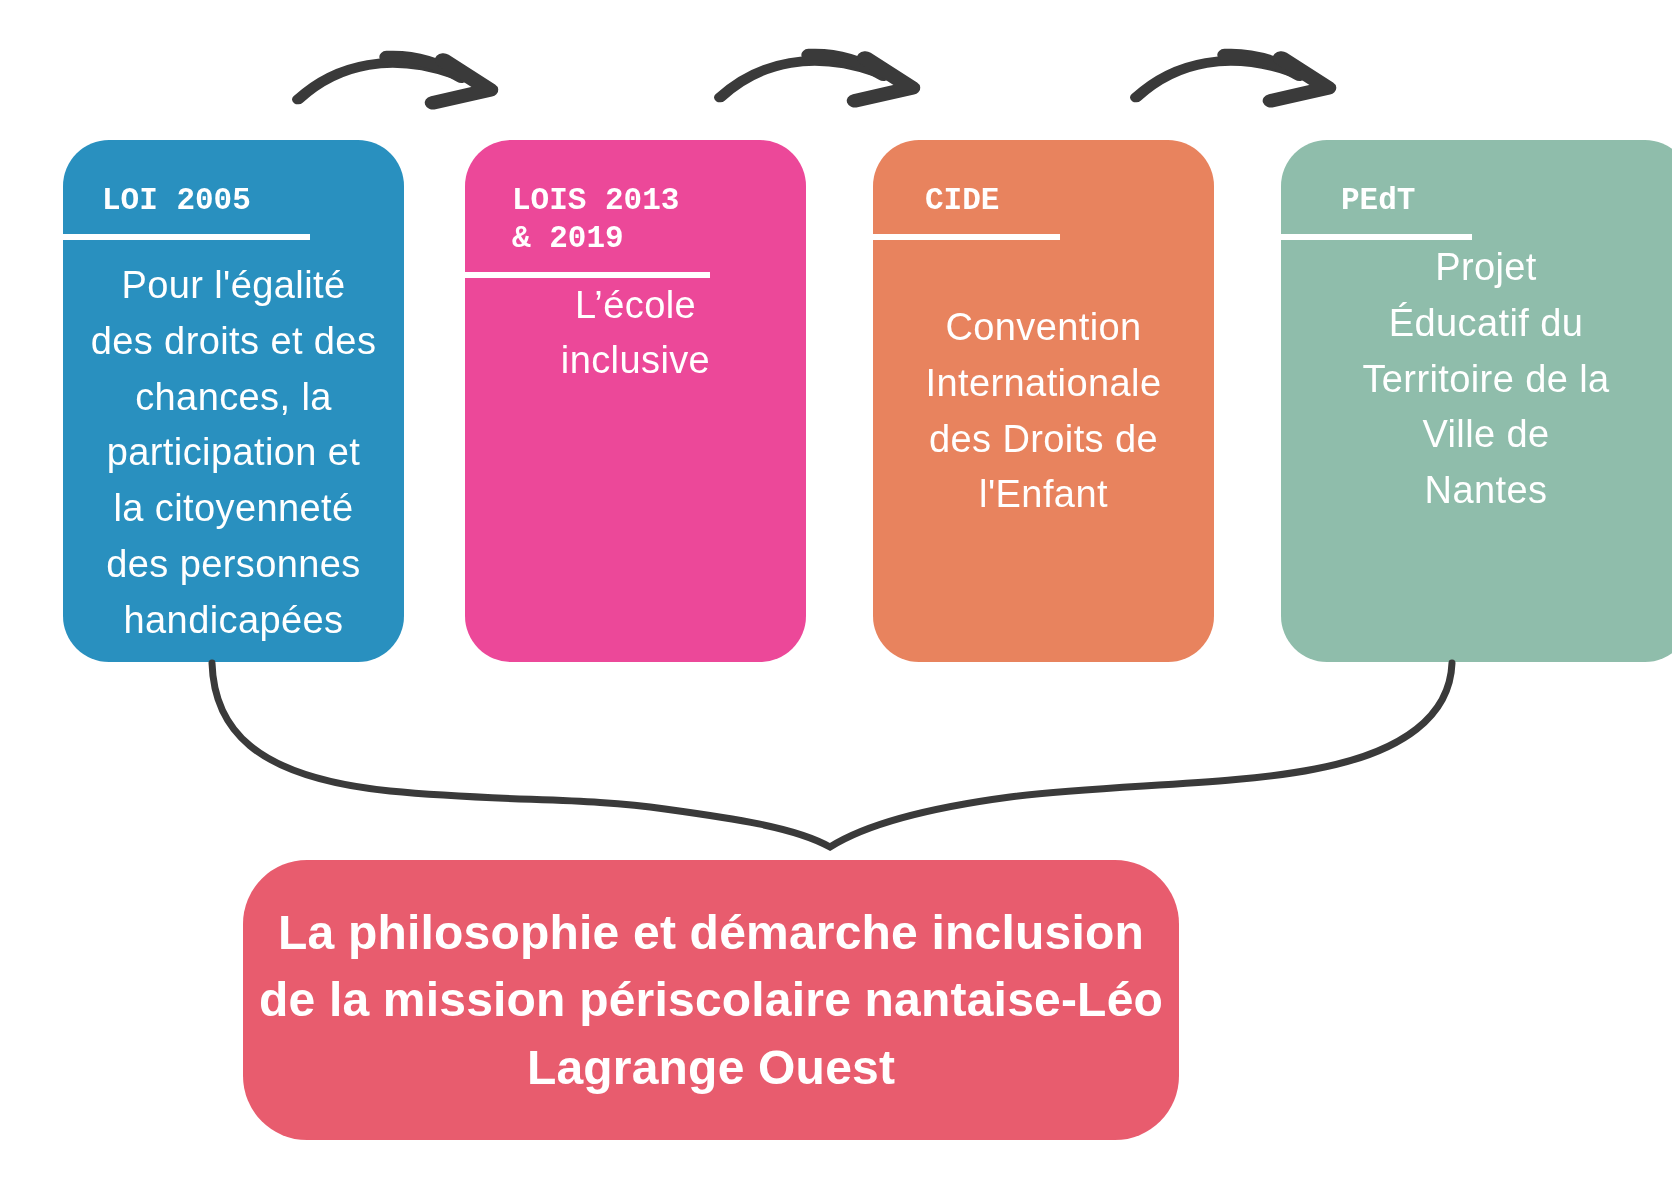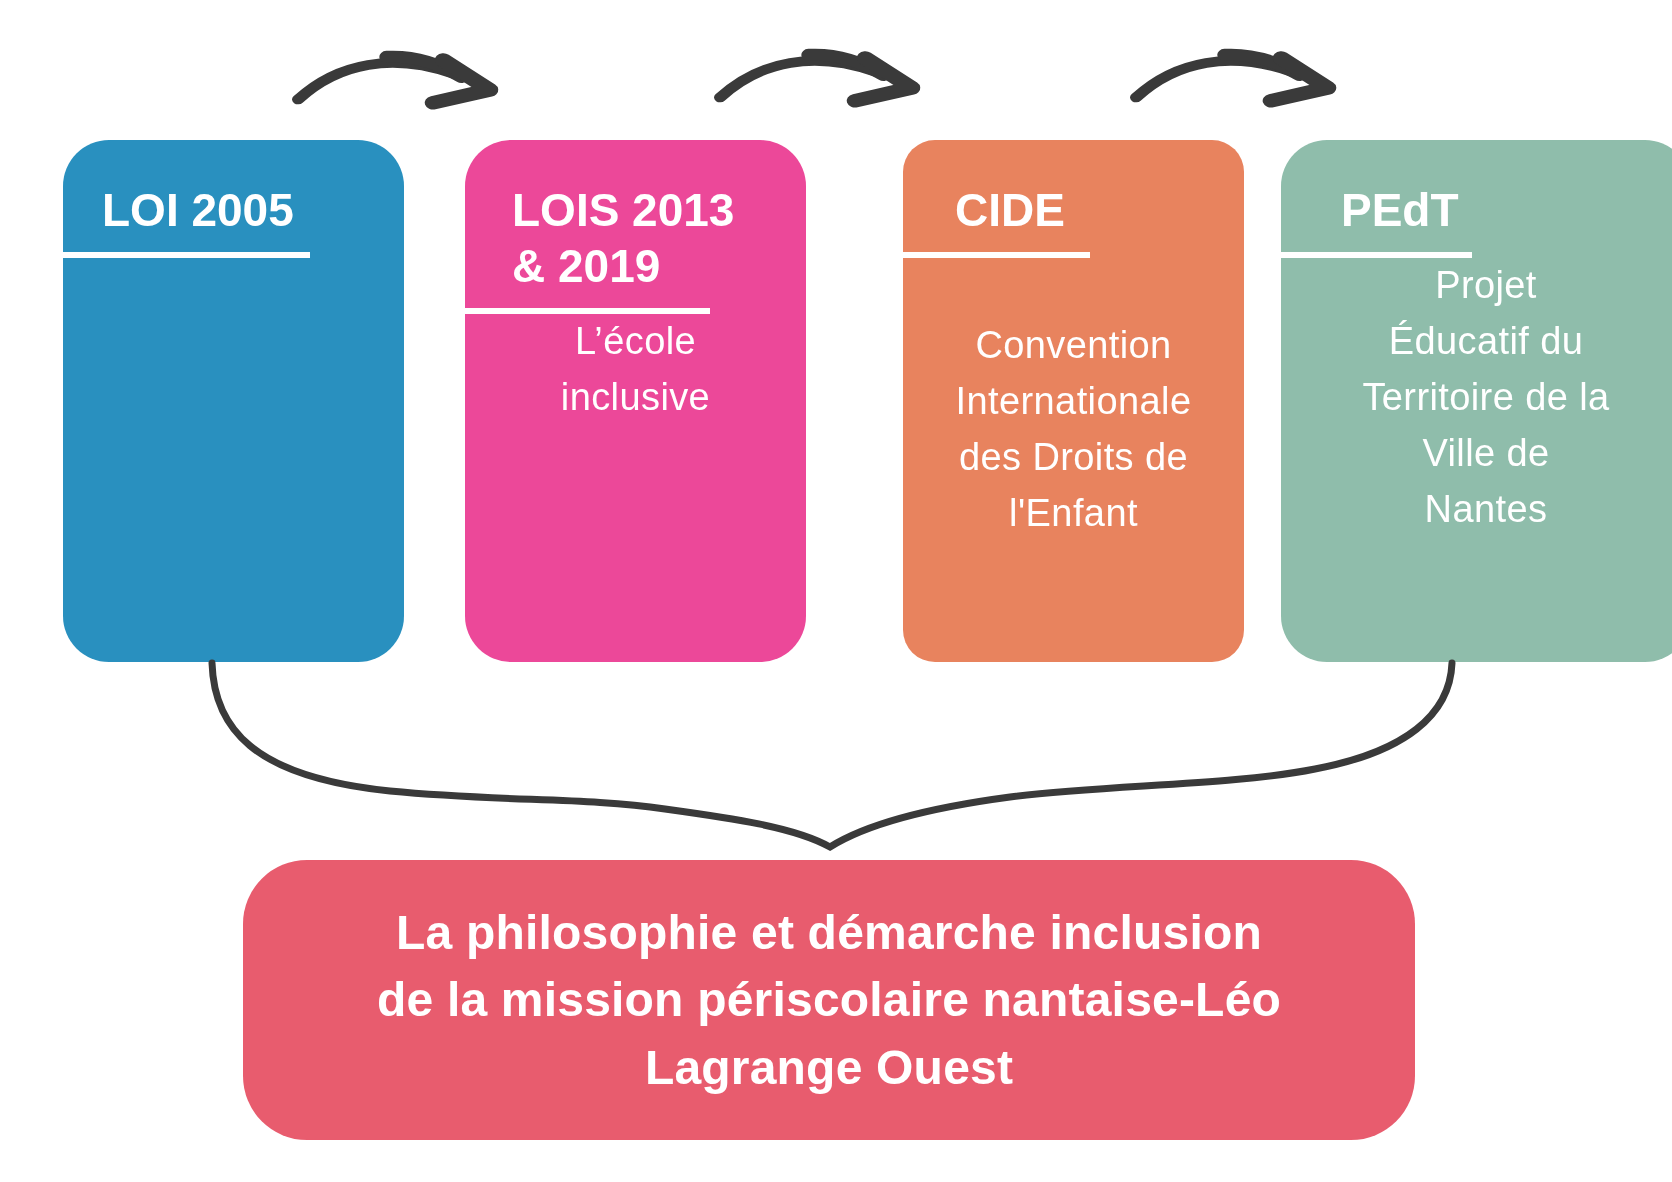--- a/index.html
+++ b/index.html
@@ -13,25 +13,25 @@
   .topbox{
     position:absolute;
     top:140px;height:522px;width:341px;
     border-radius:46px;
     box-sizing:border-box;
     padding:42px 10px 20px 10px;
     color:#ffffff;
   }
   .box-blue  {left:63px;}
   .box-purple{left:465px;}
-  .box-orange{left:903px;border-radius:32px;}
+  .box-orange{left:873px;}
   .box-teal  {left:1281px;width:410px;}
   .box-title{
-    font-size:46px;font-weight:bold;line-height:1.22;
-    white-space:pre-line;letter-spacing:0px;
+    font-size:31px;font-weight:bold;line-height:1.22;
+    white-space:pre-line;letter-spacing:0px;font-family:Liberation Mono, monospace;
   }
   .box-blue   .box-title{padding-left:29px;}
   .box-purple .box-title{padding-left:37px;}
   .box-orange .box-title{padding-left:42px;}
   .box-teal   .box-title{padding-left:50px;}
   .title-underline{
     height:6px;background:#ffffff;margin-top:14px;margin-left:-10px;
   }
   .box-blue   .title-underline{width:247px;}
   .box-purple .title-underline{width:245px;}
@@ -45,21 +45,21 @@
   .box-purple .box-body{}
   .box-orange .box-body{margin-top:60px;}
   .box-teal   .box-body{}
   .arrow-svg{position:absolute;width:232px;height:74px;}
   .arrow-1{left:290px;top:40px;}
   .arrow-2{left:712px;top:38px;}
   .arrow-3{left:1128px;top:38px;}
   .brace-svg{position:absolute;left:0;top:655px;width:1672px;height:210px;}
   .result-box{
     position:absolute;
-    left:243px;top:860px;width:1172px;height:280px;
+    left:243px;top:860px;width:936px;height:280px;
     border-radius:64px;
     display:flex;align-items:center;justify-content:center;
     color:#ffffff;
   }
   .result-text{
     font-size:48px;font-weight:bold;line-height:1.4;
     text-align:center;white-space:pre-line;letter-spacing:0.2px;
   }
 </style>
 </head>
@@ -79,20 +79,27 @@
   </svg>
   <svg class="arrow-svg arrow-3" viewBox="0 0 230 92" preserveAspectRatio="none">
     <path d="M8,74 C48,28 102,16 162,42" fill="none" stroke="#3a3a3a" stroke-width="12" stroke-linecap="round"></path>
     <path d="M96,21 C126,19 150,31 170,46" fill="none" stroke="#3a3a3a" stroke-width="15" stroke-linecap="round"></path>
     <path d="M152,25 L198,62 L142,78" fill="none" stroke="#3a3a3a" stroke-width="17" stroke-linecap="round" stroke-linejoin="round"></path>
   </svg>
 
   <div class="topbox box-blue" style="background: rgb(41, 144, 191);">
     <div class="box-title">LOI 2005</div>
     <div class="title-underline"></div>
+    <div class="box-body">Pour l'égalité
+des droits et des
+chances, la
+participation et
+la citoyenneté
+des personnes
+handicapées</div>
   </div>
 
   <div class="topbox box-purple" style="background: #ec4899;">
     <div class="box-title">LOIS 2013
 &amp; 2019</div>
     <div class="title-underline"></div>
     <div class="box-body">L’école
 inclusive</div>
   </div>
 

